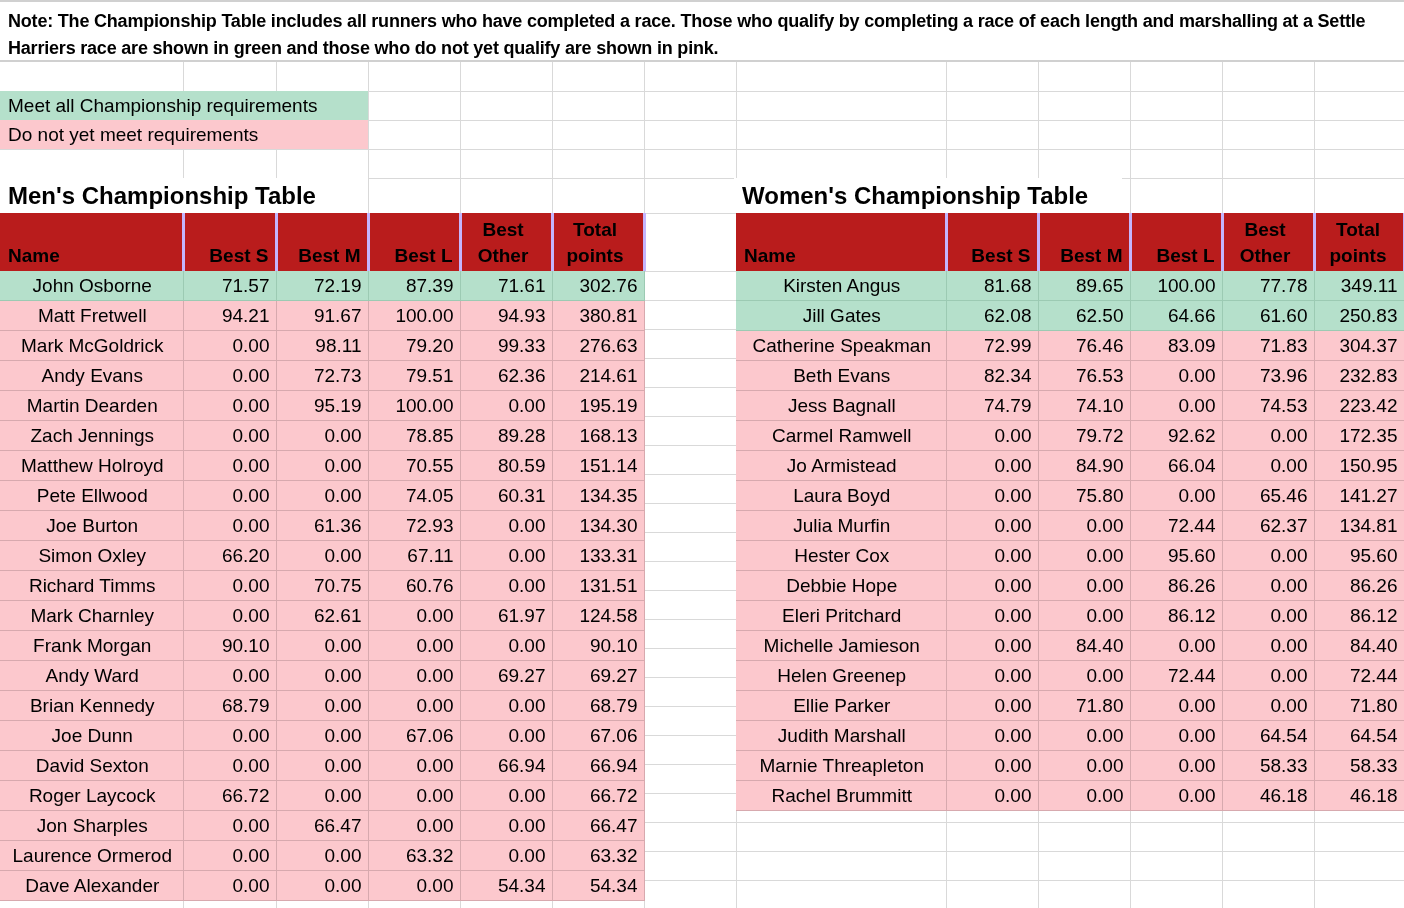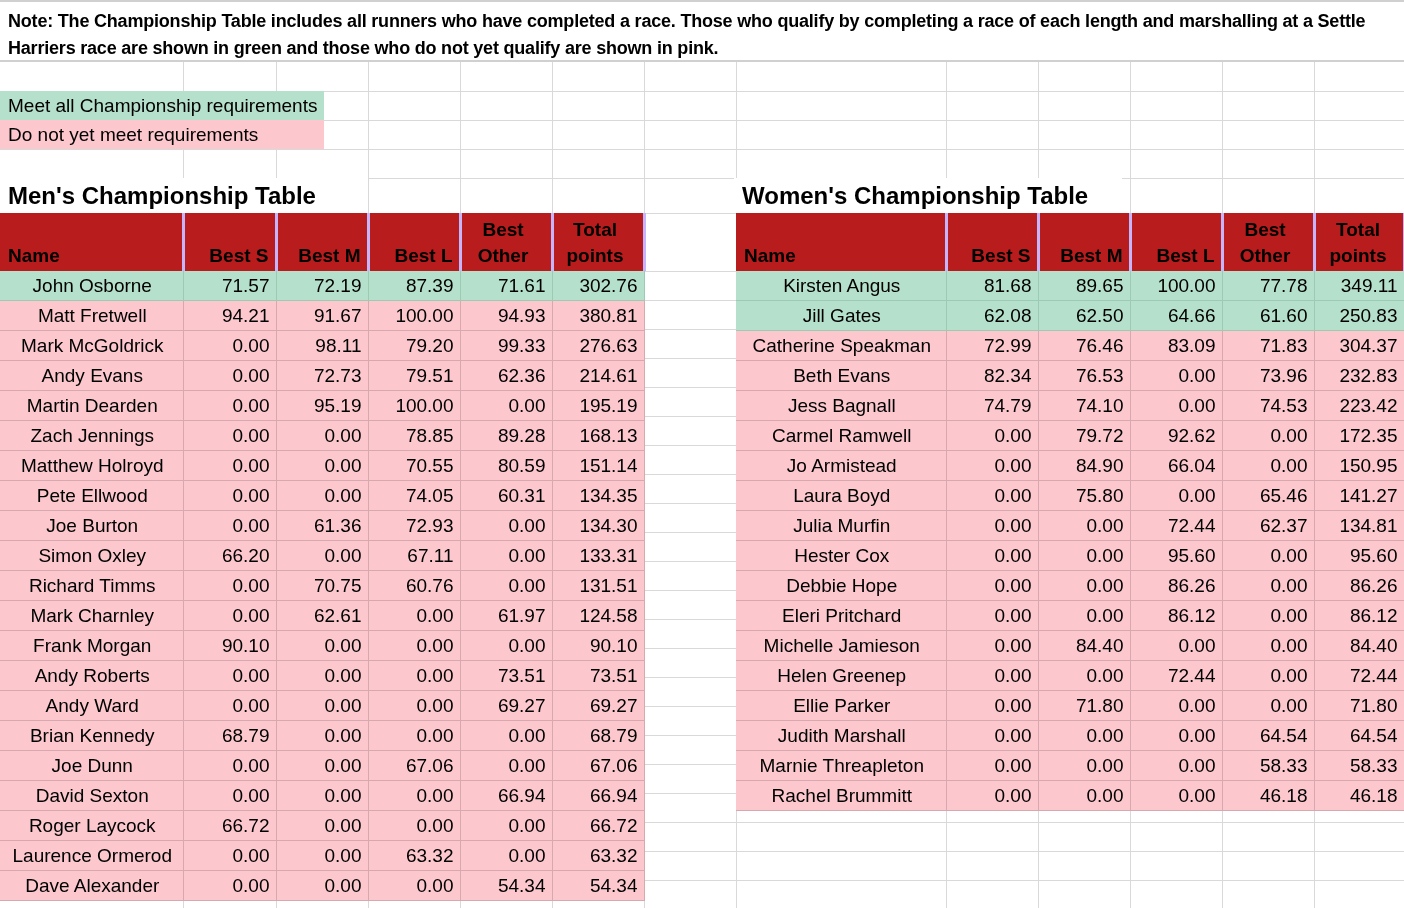--- a/index.html
+++ b/index.html
@@ -1,21 +1,21 @@
 <!DOCTYPE html>
 <html><head>
 <meta charset="utf-8">
 <style>
   html,body{margin:0;padding:0;background:#fff;}
   body{width:1404px;height:908px;overflow:hidden;position:relative;font-family:"Liberation Sans",sans-serif;color:#000;}
   .sheet{position:absolute;left:0;top:0;width:1404px;height:908px;}
   .vline{position:absolute;top:62px;bottom:0;width:1px;background:#d9d9d9;}
   .hline{position:absolute;left:0;right:0;height:1px;background:#d9d9d9;}
   .note{position:absolute;left:0;top:0;width:1404px;height:62px;border-top:2px solid #d0d0d0;border-bottom:2px solid #d0d0d0;box-sizing:border-box;background:#fff;padding:6px 8px 0 8px;font-size:18px;font-weight:bold;line-height:27px;letter-spacing:-0.2px;}
-  .legend{position:absolute;left:0;width:324px;height:29px;box-sizing:border-box;padding-left:8px;font-size:19px;line-height:29px;}
+  .legend{position:absolute;left:0;width:368px;height:29px;box-sizing:border-box;padding-left:8px;font-size:19px;line-height:29px;}
   .green{background:#b5e0cb;}
   .pink{background:#fcc8cd;}
   .title{position:absolute;font-size:24px;font-weight:bold;line-height:35px;height:35px;padding-left:8px;background:#fff;}
   table{position:absolute;border-collapse:collapse;table-layout:fixed;font-size:19px;}
   th{font-weight:bold;vertical-align:bottom;text-align:right;padding:0 6px 2px 0;line-height:26px;background:#b91c1c;border-right:3px solid #c4b5fd;}
   th.name{text-align:left;padding-left:8px;}
   td{height:29px;padding:0 6px 0 0;text-align:right;line-height:29px;border-right:1px solid #d7a9ae;border-bottom:1px solid #d7a9ae;box-sizing:border-box;white-space:nowrap;overflow:hidden;}
   td.name{text-align:center;padding-left:8px;}
   tr.green td{border-color:#9ccab3;}
   thead tr{height:58px;}
@@ -198,28 +198,20 @@
         </tr>
         <tr class="pink" style="background: rgb(252, 200, 205);">
           <td class="name">Frank Morgan</td>
           <td>90.10</td>
           <td>0.00</td>
           <td>0.00</td>
           <td>0.00</td>
           <td>90.10</td>
         </tr>
         <tr class="pink" style="background: rgb(252, 200, 205);">
-          <td class="name">Andy Roberts</td>
-          <td>0.00</td>
-          <td>0.00</td>
-          <td>0.00</td>
-          <td>73.51</td>
-          <td>73.51</td>
-        </tr>
-        <tr class="pink" style="background: rgb(252, 200, 205);">
           <td class="name">Andy Ward</td>
           <td>0.00</td>
           <td>0.00</td>
           <td>0.00</td>
           <td>69.27</td>
           <td>69.27</td>
         </tr>
         <tr class="pink" style="background: rgb(252, 200, 205);">
           <td class="name">Brian Kennedy</td>
           <td>68.79</td>
@@ -244,20 +236,28 @@
           <td>66.94</td>
           <td>66.94</td>
         </tr>
         <tr class="pink" style="background: rgb(252, 200, 205);">
           <td class="name">Roger Laycock</td>
           <td>66.72</td>
           <td>0.00</td>
           <td>0.00</td>
           <td>0.00</td>
           <td>66.72</td>
+        </tr>
+        <tr class="pink" style="background: rgb(252, 200, 205);">
+          <td class="name">Jon Sharples</td>
+          <td>0.00</td>
+          <td>66.47</td>
+          <td>0.00</td>
+          <td>0.00</td>
+          <td>66.47</td>
         </tr>
         <tr class="pink" style="background: rgb(252, 200, 205);">
           <td class="name">Laurence Ormerod</td>
           <td>0.00</td>
           <td>0.00</td>
           <td>63.32</td>
           <td>0.00</td>
           <td>63.32</td>
         </tr>
         <tr class="pink" style="background: rgb(252, 200, 205);">

